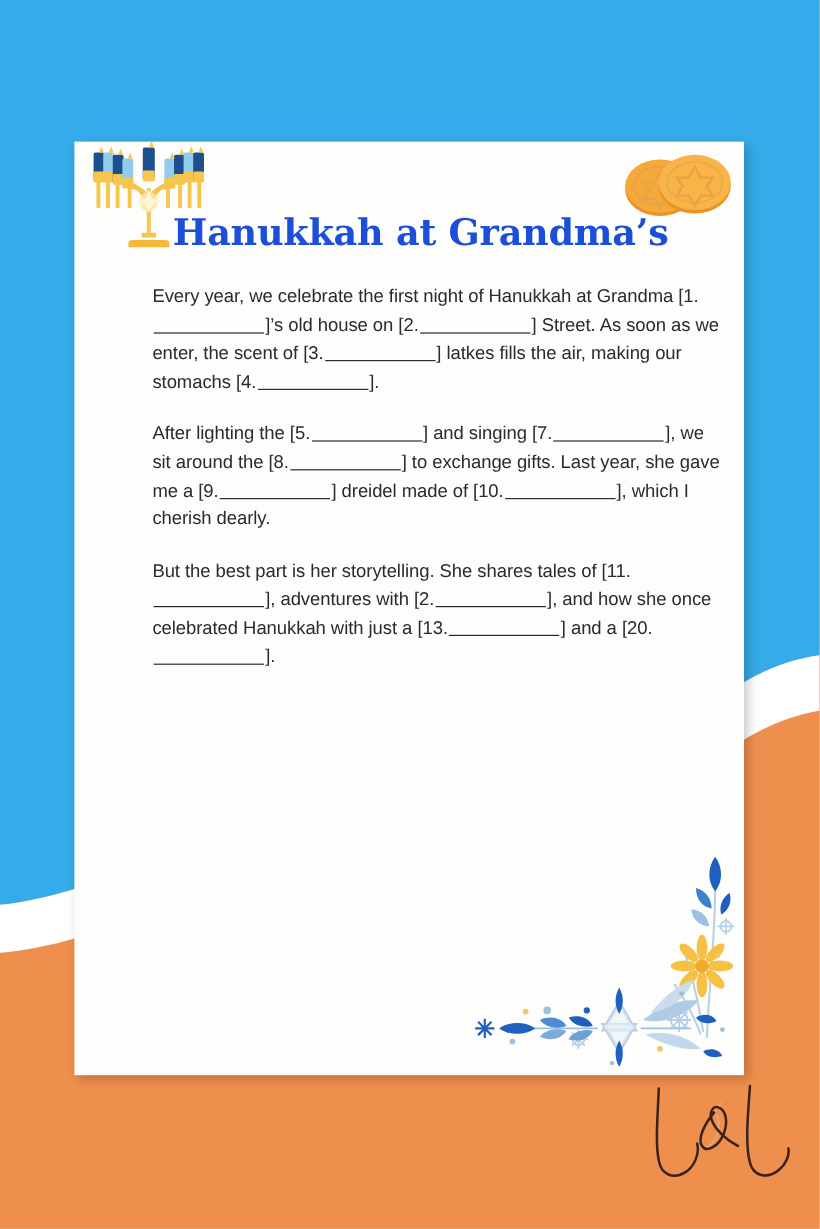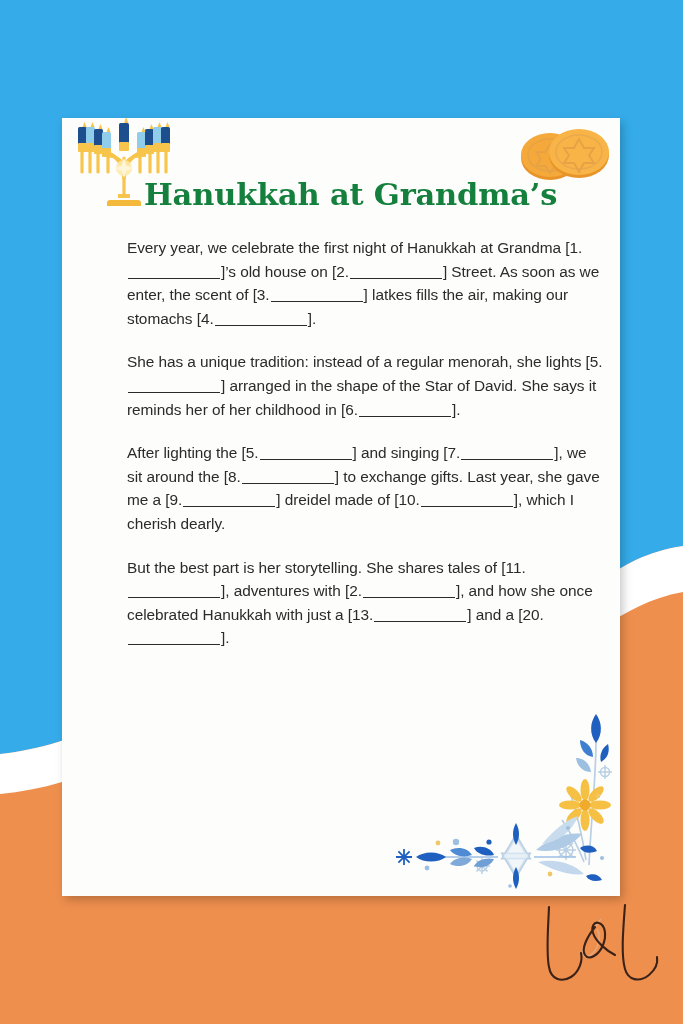--- a/index.html
+++ b/index.html
@@ -60,21 +60,21 @@
   }
 
   #page-title {
     position: absolute;
     left: 82px;
     top: 58px;
     font-family: "DejaVu Serif", serif;
     font-weight: bold;
     font-size: 30.5px;
     letter-spacing: -0.2px;
-    color: #15803d;
+    color: #1d4ed8;
     white-space: nowrap;
   }
 
   
   #story {
     position: absolute;
     left: 46px;
     top: 118px;
     width: 476px;
     z-index: 3;
@@ -206,21 +206,20 @@
         <ellipse cx="63" cy="30" rx="23" ry="17" fill="none" stroke="#eaa94e" stroke-width="1.6"></ellipse>
         <path d="M63,17 L68,26 L78,26 L73,33.5 L78,41 L68,41 L63,50 L58,41 L48,41 L53,33.5 L48,26 L58,26 Z" fill="none" stroke="#e8a246" stroke-width="1.9"></path>
       </g>
     </svg>
 
     <div id="page-title">Hanukkah at Grandma’s</div>
   </div>
 
   <div id="story">
       <p class="para"><span>Every year, we celebrate the first night of Hanukkah at Grandma [1.</span><span class="blank"></span><span>]’s old house on [2.</span><span class="blank"></span><span>] Street. As soon as we enter, the scent of [3.</span><span class="blank"></span><span>] latkes fills the air, making our stomachs [4.</span><span class="blank"></span><span>].</span></p>
-      <p class="para"><span>She has a unique tradition: instead of a regular menorah, she lights [5.</span><span class="blank"></span><span>] arranged in the shape of the Star of David. She says it reminds her of her childhood in [6.</span><span class="blank"></span><span>].</span></p>
       <p class="para"><span>After lighting the [5.</span><span class="blank"></span><span>]  and singing [7.</span><span class="blank"></span><span>], we sit around the [8.</span><span class="blank"></span><span>] to exchange gifts. Last year, she gave me a [9.</span><span class="blank"></span><span>] dreidel made of  [10.</span><span class="blank"></span><span>], which I cherish dearly.</span></p>
       <p class="para"><span>But the best part is her storytelling. She shares tales of [11.</span><span class="blank"></span><span>], adventures with [2.</span><span class="blank"></span><span>], and how she once celebrated Hanukkah with just a [13.</span><span class="blank"></span><span>] and a [20.</span><span class="blank"></span><span>].</span></p>
     </div>
 
   <svg id="floral" viewBox="0 0 230 196">
 
     <g stroke="#b9cfe4" stroke-width="1.7" fill="none">
       <path d="M206,40 C206,80 201,120 199,165"></path>
       <path d="M180,92 C186,110 192,135 196,160"></path>
       <path d="M172,120 C180,132 188,146 194,162"></path>

